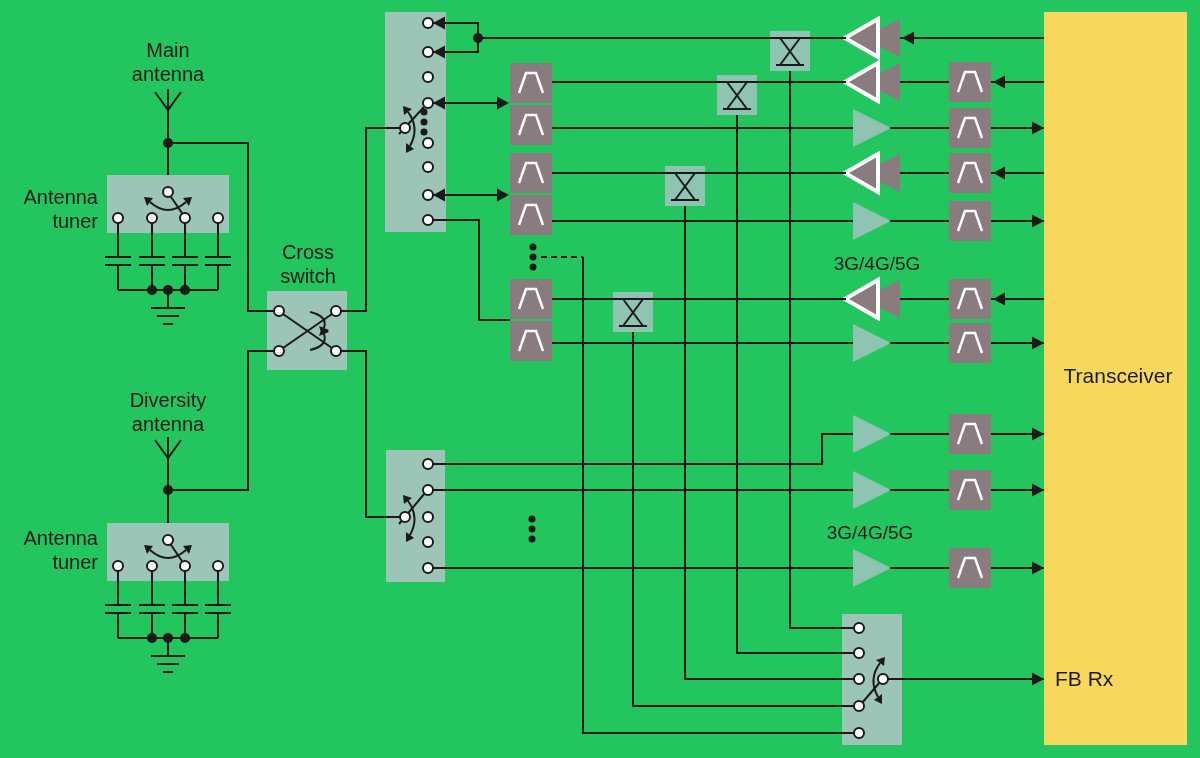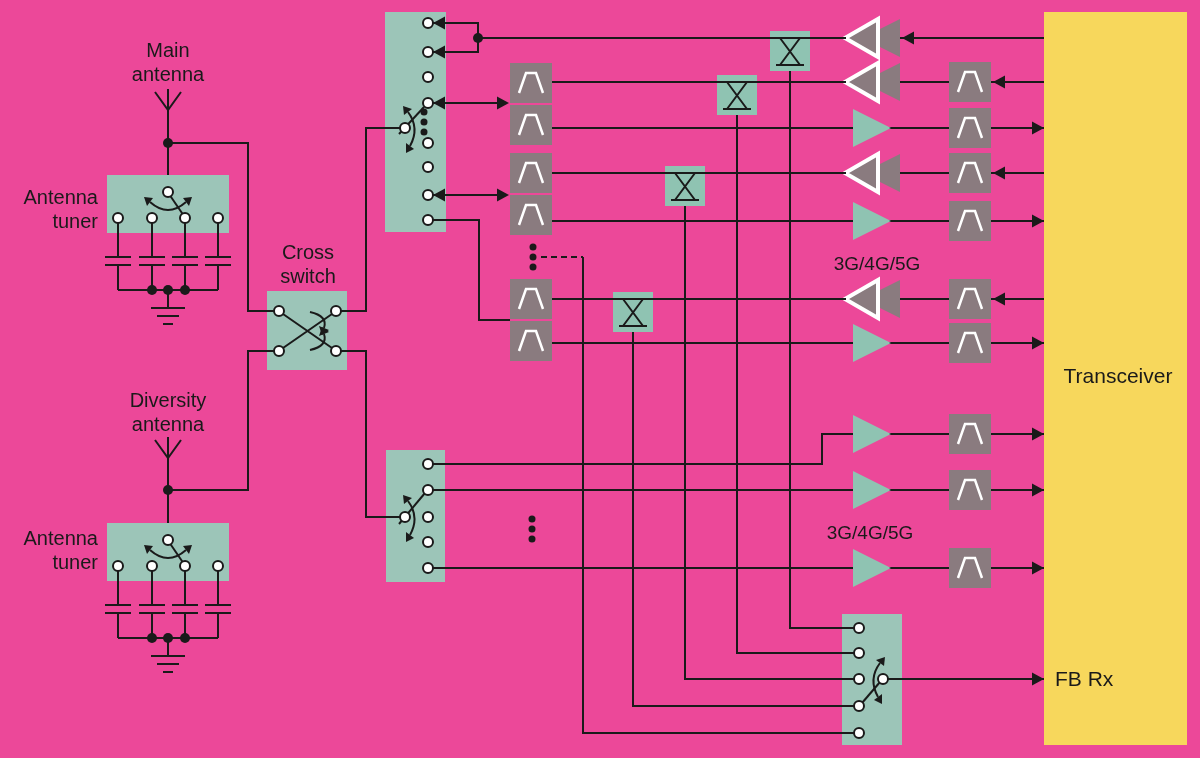--- a/index.html
+++ b/index.html
@@ -1,16 +1,16 @@
 <!DOCTYPE html>
 <html><head>
 <meta charset="utf-8">
 <style>
   html,body{margin:0;padding:0;background:#ffffff;}
-  .stage{width:1200px;height:758px;position:relative;background:#ec4899;
+  .stage{width:1200px;height:758px;position:relative;background:#22c55e;
          font-family:"Liberation Sans", sans-serif;}
   svg{display:block;}
   .wire{stroke:#1a1a1a;stroke-width:2;fill:none;}
   .wire-dashed{stroke:#1a1a1a;stroke-width:2;fill:none;stroke-dasharray:6 4;}
   .tealbox{fill:#9CC5B8;}
   .tealcomp{fill:#8FC3B2;}
   .brown{fill:#8A7B7F;}
   .yellow{fill:#F7D75C;}
   .port{fill:#ffffff;stroke:#1a1a1a;stroke-width:2;}
   .jdot{fill:#1a1a1a;}

